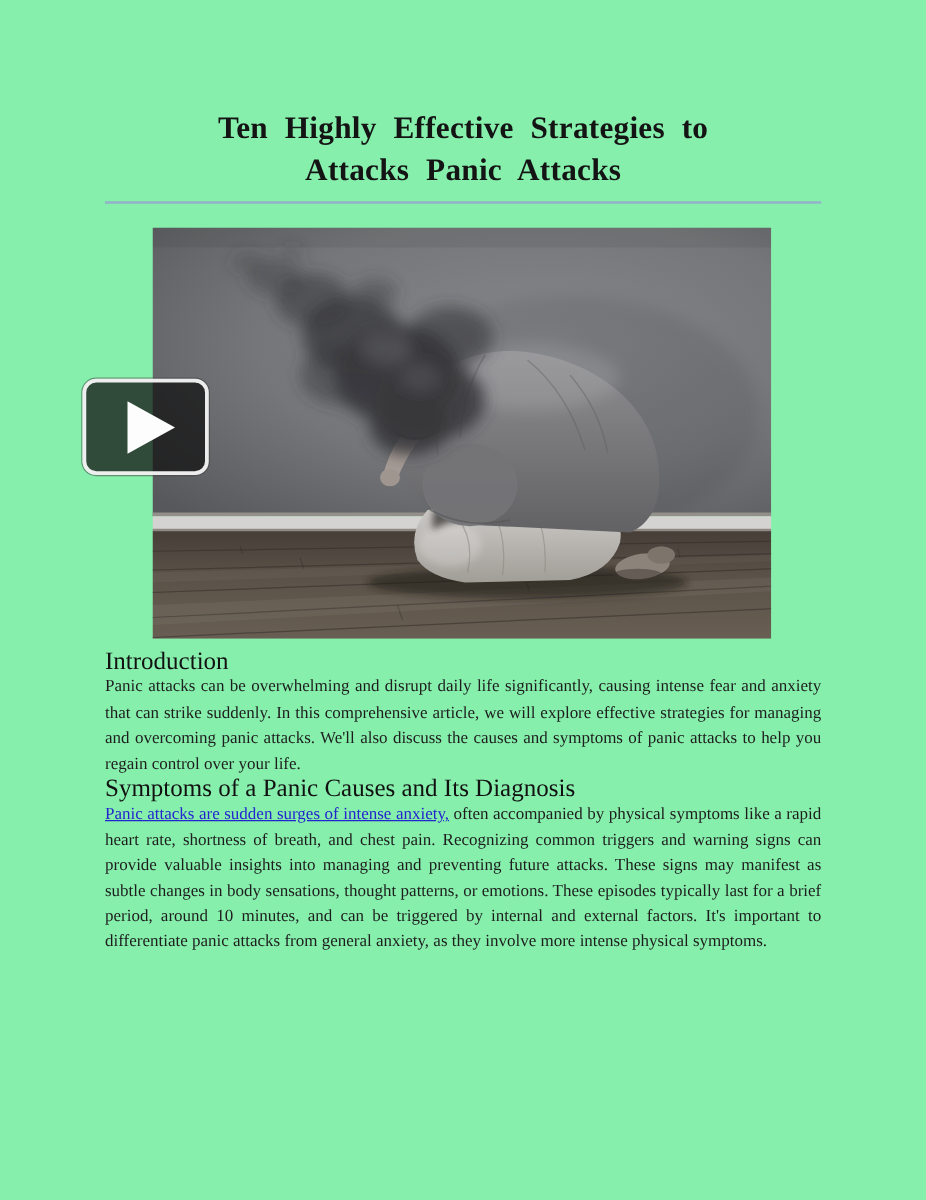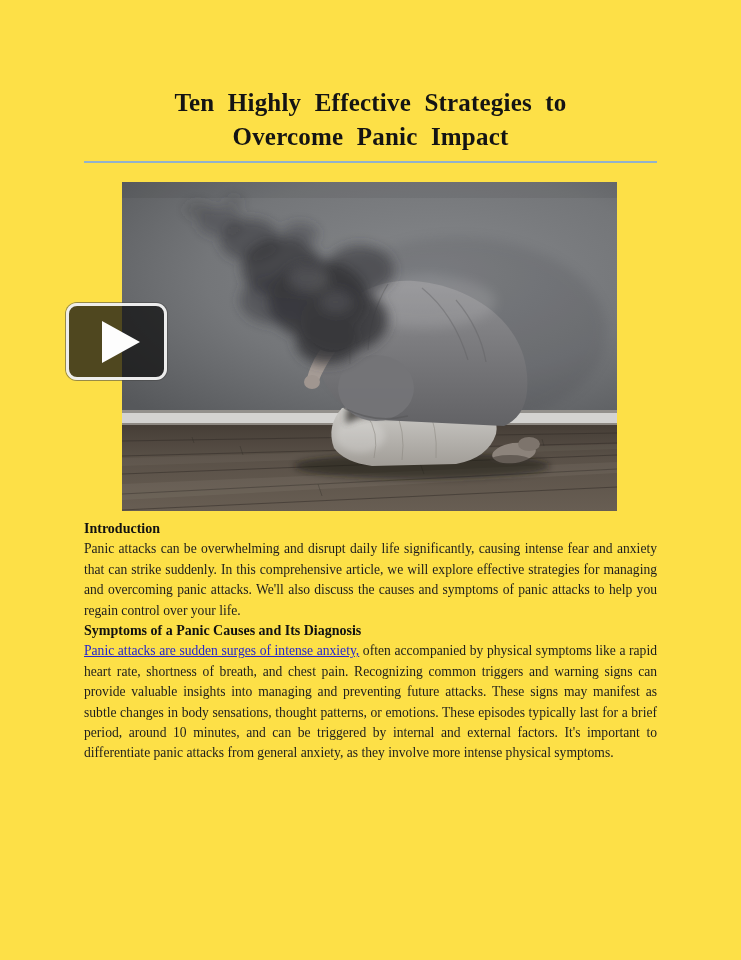--- a/index.html
+++ b/index.html
@@ -2,21 +2,21 @@
 <html style="--divider: #93b2ca; --link: #2424ce; --text: #1d1d1d;"><head>
 <meta charset="utf-8">
 <style>
   :root{
     --divider:#93b2ca;
     --link:#2424ce;
     --text:#1d1d1d;
   }
   html,body{margin:0;padding:0;background:#ffffff;}
   .page{
-    position:relative;width:741px;height:960px;background:#fde047;overflow:hidden;
+    position:relative;width:741px;height:960px;background:#86efac;overflow:hidden;
     font-family:"Liberation Serif","DejaVu Serif",serif;color:var(--text);
   }
   
   .title{
     position:absolute;top:86px;left:0;width:100%;text-align:center;
     font-weight:700;font-size:25px;line-height:34px;color:#141414;
     word-spacing:7px;letter-spacing:.2px;
   }
   .title-rule{
     position:absolute;top:161px;left:84px;width:573px;height:2px;
@@ -37,36 +37,36 @@
     width:0;height:0;border-style:solid;
     border-width:21px 0 21px 38px;
     border-color:transparent transparent transparent #fdfdfd;
     margin-left:9px;
   }
   
   .content{
     position:absolute;top:519px;left:84px;width:573px;
     font-size:13.6px;line-height:20.4px;
   }
-  .content h3{font-size:14px;font-weight:700;margin:0;color:#111;}
+  .content h3{font-size:20px;font-weight:400;margin:0;color:#111;}
   .h-intro{margin-bottom:14px;}
   .content p{margin:0;text-align:justify;}
   .p-intro{margin-bottom:9px;}
   .h-understanding{margin-bottom:13px;}
   .h-symptoms{margin-bottom:11px;}
   .content a{color:var(--link);text-decoration:underline;cursor:pointer;}
 </style>
 </head>
 <body>
 
 <div class="page">
 
   <div class="title">
     <div>Ten Highly  Effective  Strategies  to</div>
-    <div>Overcome  Panic  Impact</div>
+    <div>Attacks  Panic  Attacks</div>
   </div>
   <div class="title-rule"></div>
 
   <div class="media">
     <svg class="photo" viewBox="0 0 495 329" role="img" aria-label="Grayscale photo of a person kneeling on a wooden floor, head bowed into their arm, with dark smoke billowing up from their head against a gray wall">
       <defs>
         <radialGradient id="wallG" cx="62%" cy="40%" r="82%">
           <stop offset="0%" stop-color="#85878a"></stop>
           <stop offset="55%" stop-color="#747679"></stop>
           <stop offset="100%" stop-color="#56585b"></stop>

